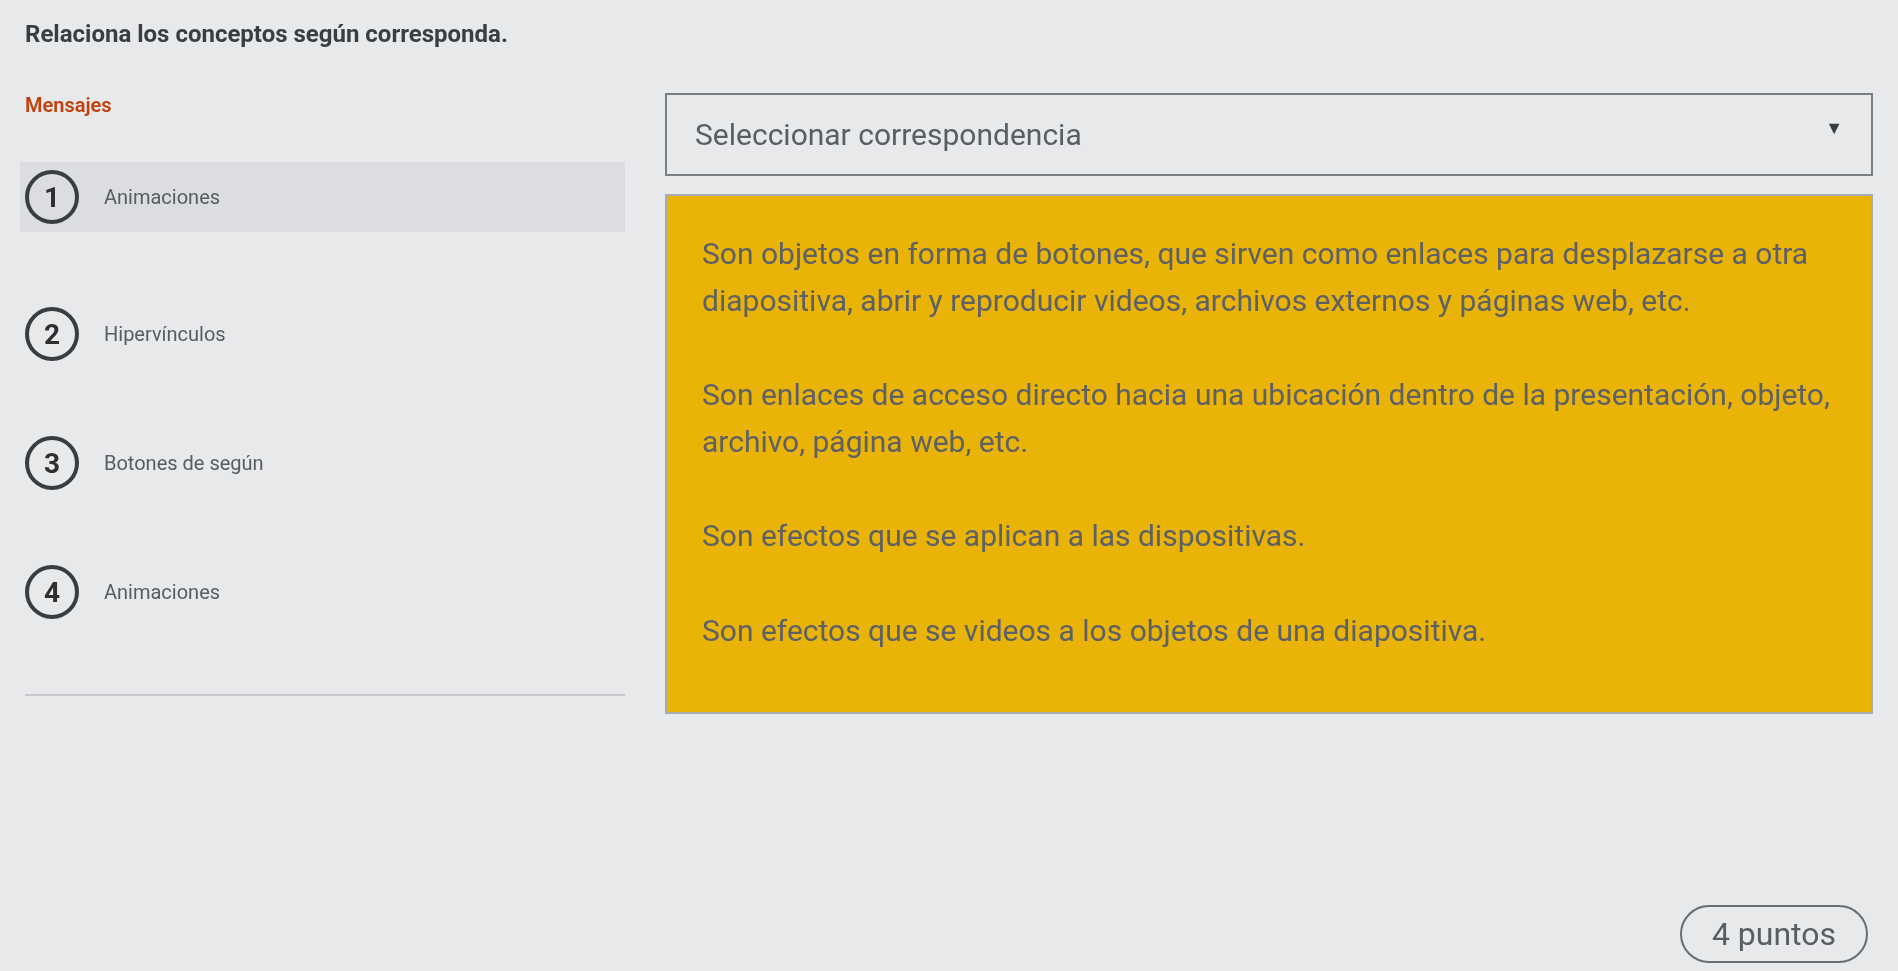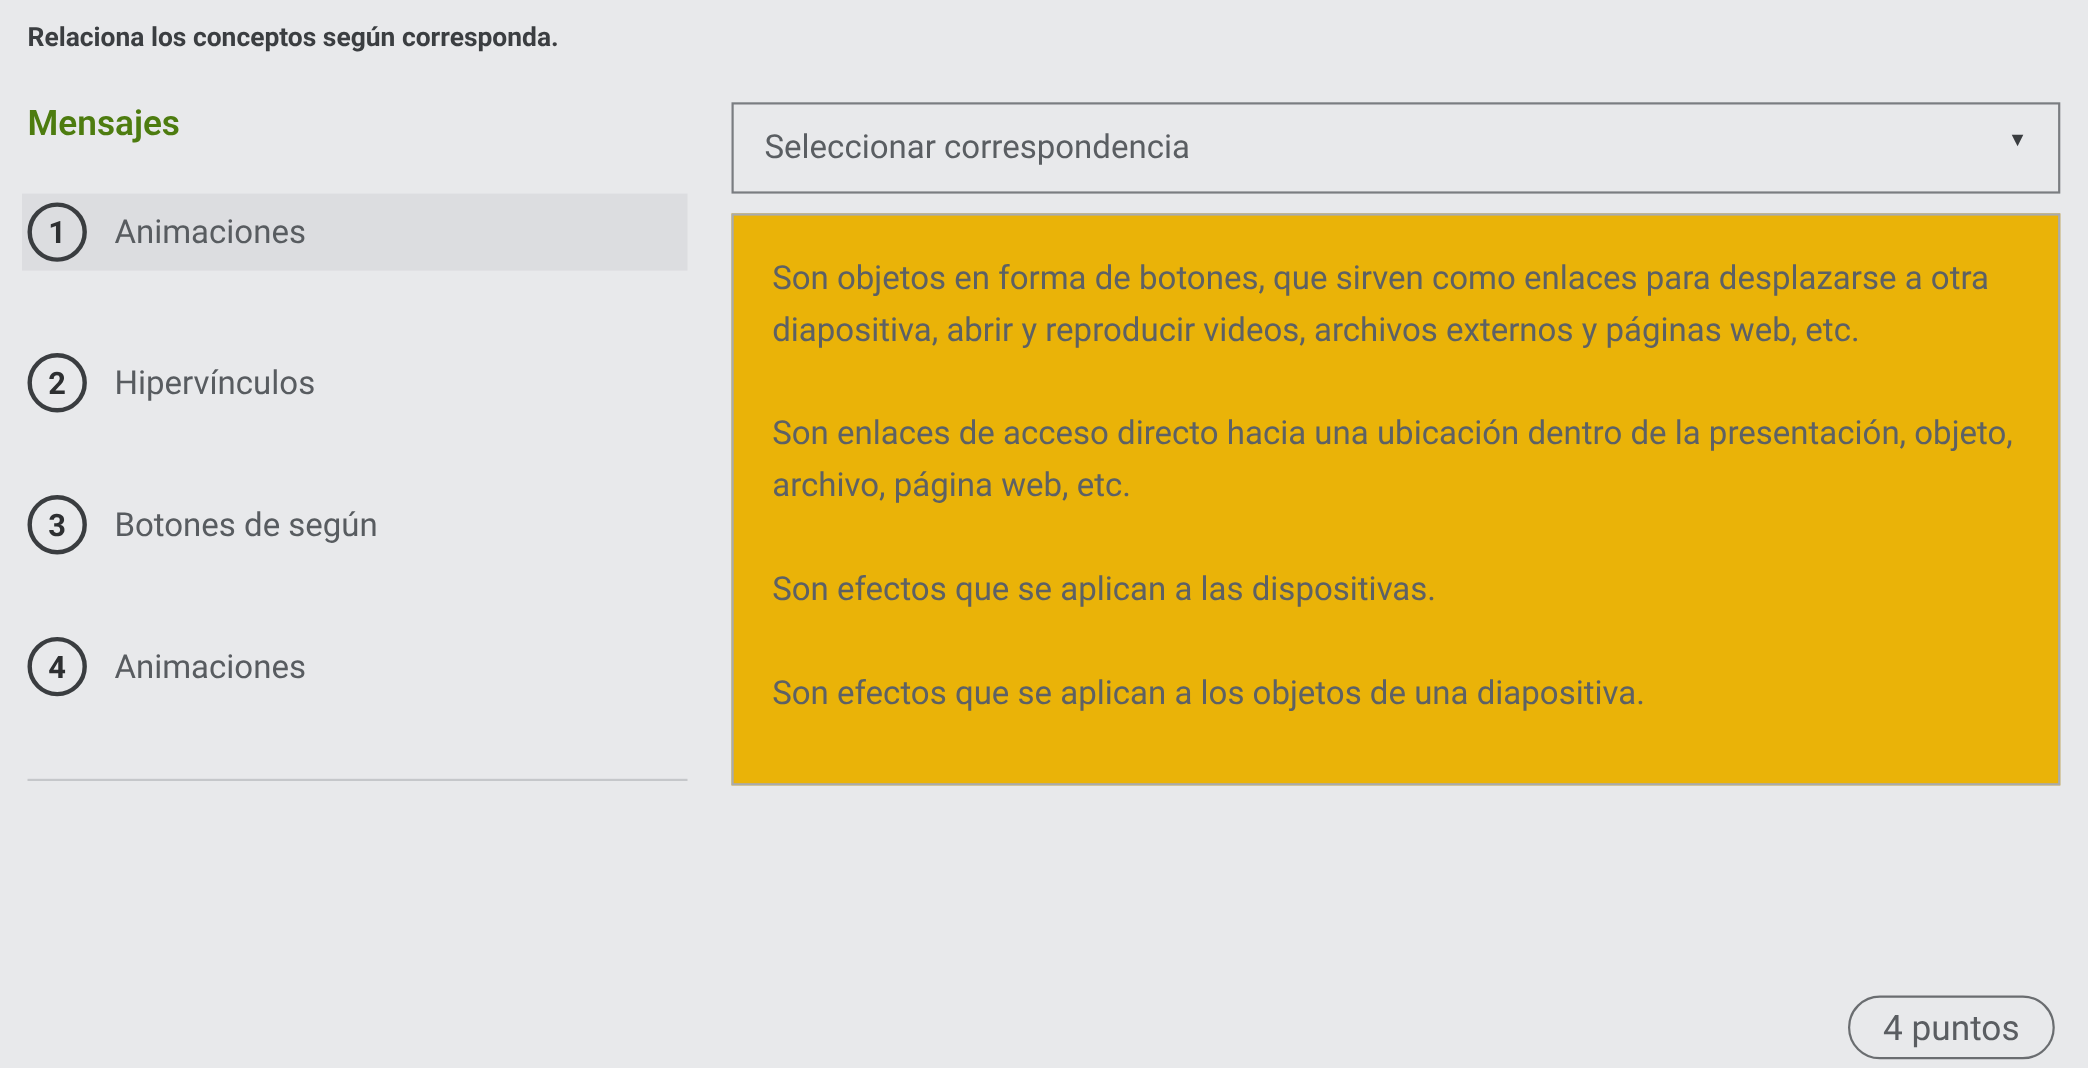--- a/index.html
+++ b/index.html
@@ -26,23 +26,23 @@
       gap: 40px;
     }
     .left-column {
       width: 600px;
       flex-shrink: 0;
     }
     .right-column {
       flex: 1;
     }
     .column-header {
-      font-size: 32px;
+      font-size: 20px;
       font-weight: 600;
-      color: #4d7c0f;
+      color: #c2410c;
       margin-bottom: 45px;
     }
     .message-item {
       display: flex;
       align-items: center;
       gap: 25px;
       margin-bottom: 75px;
     }
     .message-item.first {
       background: #dcdde0;
@@ -57,21 +57,21 @@
       border-radius: 50%;
       display: flex;
       align-items: center;
       justify-content: center;
       font-size: 28px;
       font-weight: 700;
       color: #2d2f31;
       flex-shrink: 0;
     }
     .message-label {
-      font-size: 30px;
+      font-size: 20px;
       color: #585c60;
     }
     .select-box {
       width: 100%;
       border: 2px solid #7a7d81;
       background: #e8e9eb;
       padding: 22px 28px;
       display: flex;
       align-items: flex-start;
       justify-content: space-between;
@@ -153,18 +153,18 @@
 
     <div class="select-box">
       <span>Seleccionar correspondencia</span>
       <span class="triangle">▼</span>
     </div>
 
     <div class="dropdown-panel">
       <div class="dropdown-option">Son objetos en forma de botones, que sirven como enlaces para desplazarse a otra diapositiva, abrir y reproducir videos, archivos externos y páginas web, etc.</div>
       <div class="dropdown-option">Son enlaces de acceso directo hacia una ubicación dentro de la presentación, objeto, archivo, página web, etc.</div>
       <div class="dropdown-option">Son efectos que se aplican a las dispositivas.</div>
-      <div class="dropdown-option">Son efectos que se aplican a los objetos de una diapositiva.</div>
+      <div class="dropdown-option">Son efectos que se videos a los objetos de una diapositiva.</div>
     </div>
   </div>
 </div>
 
 <div class="points-stub">4 puntos</div>
 
 </body></html>

